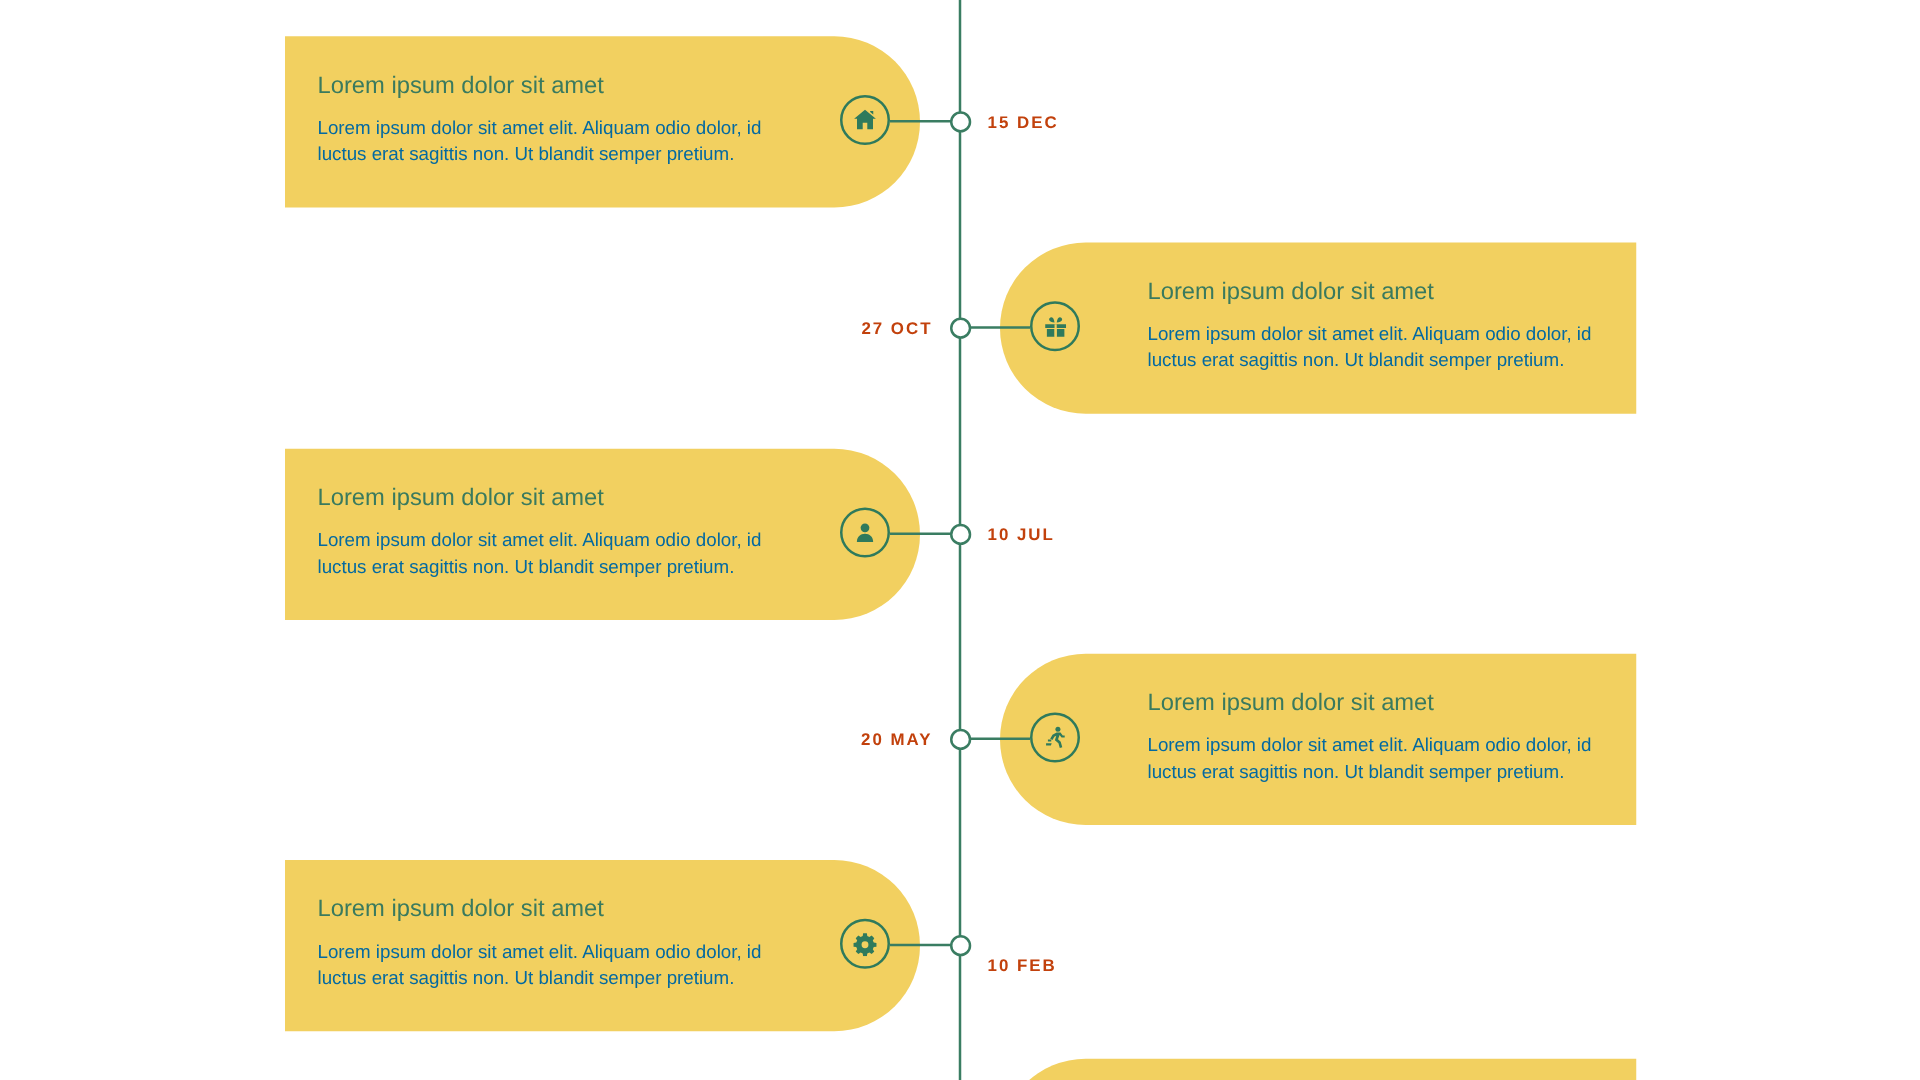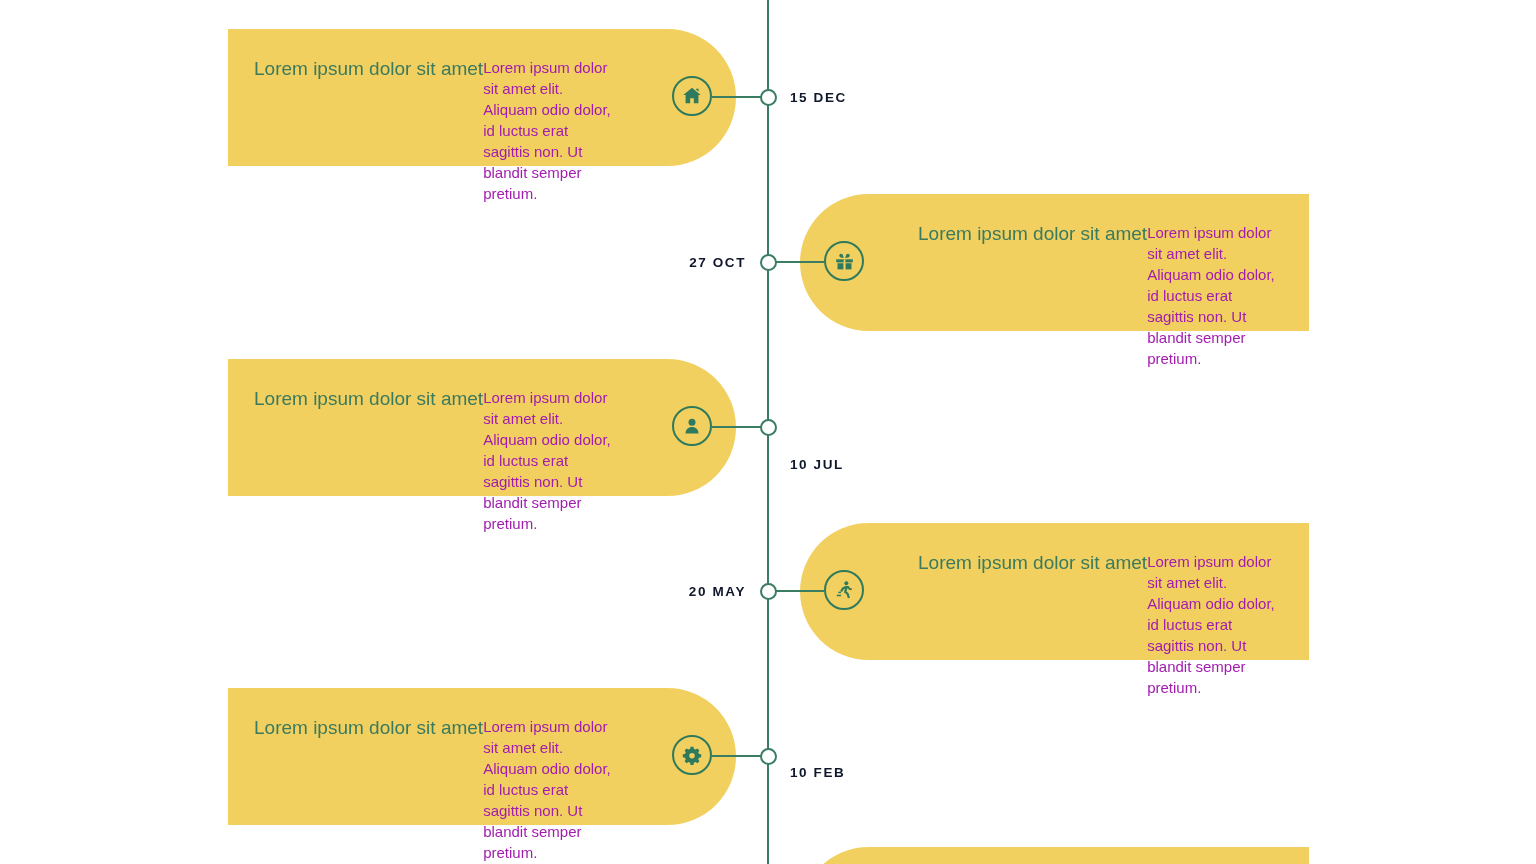--- a/index.html
+++ b/index.html
@@ -37,20 +37,21 @@
     height: 0;
   }
 
   
   .card {
     position: absolute;
     background: #f2d060;
     height: 137px;
     padding: 28px 0 0 0;
     display: flex;
+    flex-direction: column;
   }
   .entry.left .card {
     left: 228px;
     width: 508px;
     border-radius: 0 69px 69px 0;
     padding-left: 26px;
     padding-right: 120px;
   }
   .entry.right .card {
     left: 800px;
@@ -63,21 +64,21 @@
   .card-title {
     color: #3a7a5e;
     font-size: 19px;
     font-weight: 400;
     line-height: 24px;
     margin-bottom: 11px;
     white-space: nowrap;
   }
 
   .card-body {
-    color: #a21caf;
+    color: #0369a1;
     font-size: 15px;
     font-weight: 400;
     line-height: 21px;
     max-width: 390px;
   }
 
   
   .icon-circle {
     position: absolute;
     width: 40px;
@@ -109,21 +110,21 @@
     width: 17px;
     height: 17px;
     border-radius: 50%;
     background: #ffffff;
     border: 2px solid #3a7d62;
   }
 
   
   .date {
     position: absolute;
-    color: #0f172a;
+    color: #c2410c;
     font-size: 13.5px;
     font-weight: bold;
     letter-spacing: 1.6px;
     line-height: 17px;
     white-space: nowrap;
   }
   .entry.left .date { left: 790px; text-align: left; }
   .entry.right .date { right: 790px; text-align: right; }
 
   
@@ -181,21 +182,21 @@
       <div class="card-body">Lorem ipsum dolor sit amet elit. Aliquam odio dolor, id luctus erat sagittis non. Ut blandit semper pretium.</div>
     </div>
     <div class="connector" style="top:-1px;"></div>
     <div class="icon-circle" style="top:-21px;">
       <svg width="20" height="20" viewBox="0 0 24 24" fill="#2f7a5c" aria-hidden="true">
         <circle cx="12" cy="7.5" r="4.2"></circle>
         <path d="M4.2 21 C4.2 16.3 7.6 13.3 12 13.3 C16.4 13.3 19.8 16.3 19.8 21 Z"></path>
       </svg>
     </div>
     <div class="node" style="top:-8.5px;"></div>
-    <div class="date" style="top:-8.5px;margin-top:37px;">10 JUL</div>
+    <div class="date" style="top:-8.5px;">10 JUL</div>
   </div>
 
   <div class="entry right" style="top:591px;">
     <div class="card" style="top:-68.5px;">
       <div class="card-title">Lorem ipsum dolor sit amet</div>
       <div class="card-body">Lorem ipsum dolor sit amet elit. Aliquam odio dolor, id luctus erat sagittis non. Ut blandit semper pretium.</div>
     </div>
     <div class="connector" style="top:-1px;"></div>
     <div class="icon-circle" style="top:-21px;">
       <svg width="20" height="20" viewBox="0 0 24 24" fill="#2f7a5c" aria-hidden="true">

